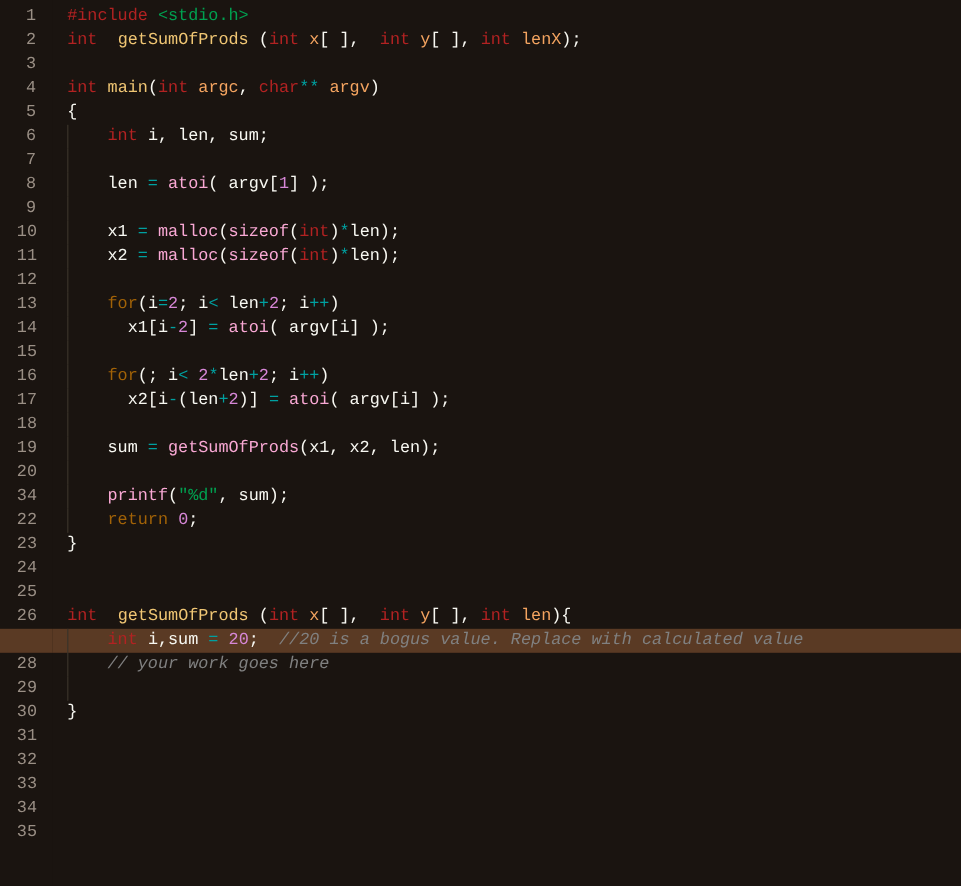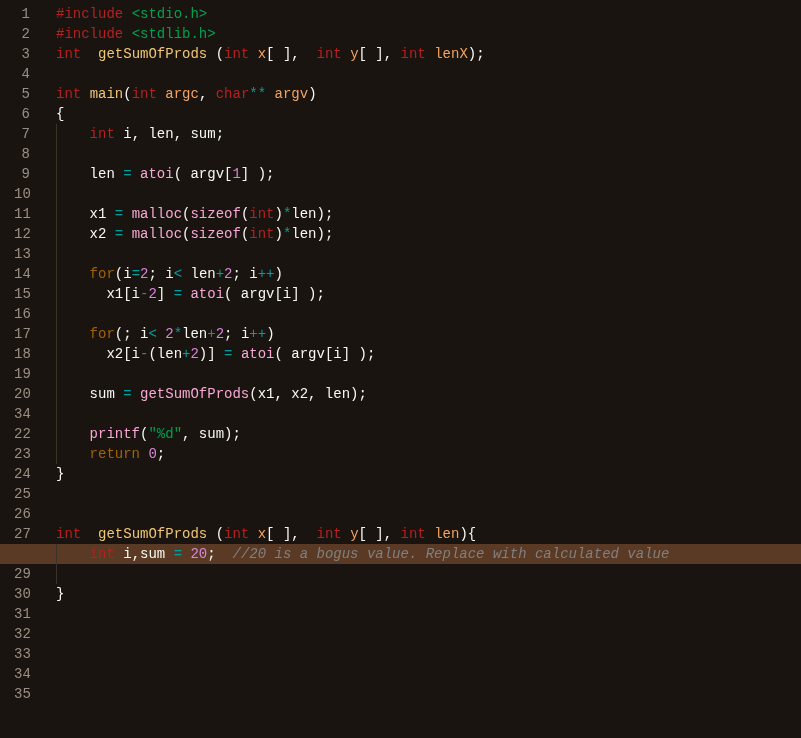--- a/index.html
+++ b/index.html
@@ -106,21 +106,20 @@
       <div class="ln">29</div>
       <div class="ln">30</div>
       <div class="ln">31</div>
       <div class="ln">32</div>
       <div class="ln">33</div>
       <div class="ln">34</div>
       <div class="ln">35</div>
     </div>
   <div class="code">
       <div class="line"><span class="tok-inc">#include </span><span class="tok-hdr">&lt;stdio.h&gt;</span></div>
-      <div class="line"><span class="tok-inc">#include </span><span class="tok-hdr">&lt;stdlib.h&gt;</span></div>
       <div class="line"><span class="tok-type">int</span><span class="tok-var">  </span><span class="tok-func">getSumOfProds</span><span class="tok-var"> </span><span class="tok-punct">(</span><span class="tok-type">int</span><span class="tok-var"> </span><span class="tok-param">x</span><span class="tok-punct">[ ],  </span><span class="tok-type">int</span><span class="tok-var"> </span><span class="tok-param">y</span><span class="tok-punct">[ ], </span><span class="tok-type">int</span><span class="tok-var"> </span><span class="tok-param">lenX</span><span class="tok-punct">);</span></div>
       <div class="line"></div>
       <div class="line"><span class="tok-type">int</span><span class="tok-var"> </span><span class="tok-func">main</span><span class="tok-punct">(</span><span class="tok-type">int</span><span class="tok-var"> </span><span class="tok-param">argc</span><span class="tok-punct">, </span><span class="tok-type">char</span><span class="tok-op">**</span><span class="tok-var"> </span><span class="tok-param">argv</span><span class="tok-punct">)</span></div>
       <div class="line"><span class="tok-punct">{</span></div>
       <div class="line"><span class="indent-guide" style="left: 12px;"></span><span class="tok-var">    </span><span class="tok-type">int</span><span class="tok-var"> i, len, sum;</span></div>
       <div class="line"><span class="indent-guide" style="left: 12px;"></span></div>
       <div class="line"><span class="indent-guide" style="left: 12px;"></span><span class="tok-var">    len </span><span class="tok-op">=</span><span class="tok-var"> </span><span class="tok-call">atoi</span><span class="tok-punct">( argv[</span><span class="tok-num">1</span><span class="tok-punct">] );</span></div>
       <div class="line"><span class="indent-guide" style="left: 12px;"></span></div>
       <div class="line"><span class="indent-guide" style="left: 12px;"></span><span class="tok-var">    x1 </span><span class="tok-op">=</span><span class="tok-var"> </span><span class="tok-call">malloc</span><span class="tok-punct">(</span><span class="tok-call">sizeof</span><span class="tok-punct">(</span><span class="tok-type">int</span><span class="tok-punct">)</span><span class="tok-op">*</span><span class="tok-var">len);</span></div>
       <div class="line"><span class="indent-guide" style="left: 12px;"></span><span class="tok-var">    x2 </span><span class="tok-op">=</span><span class="tok-var"> </span><span class="tok-call">malloc</span><span class="tok-punct">(</span><span class="tok-call">sizeof</span><span class="tok-punct">(</span><span class="tok-type">int</span><span class="tok-punct">)</span><span class="tok-op">*</span><span class="tok-var">len);</span></div>
@@ -133,18 +132,19 @@
       <div class="line"><span class="indent-guide" style="left: 12px;"></span></div>
       <div class="line"><span class="indent-guide" style="left: 12px;"></span><span class="tok-var">    sum </span><span class="tok-op">=</span><span class="tok-var"> </span><span class="tok-call">getSumOfProds</span><span class="tok-punct">(x1, x2, len);</span></div>
       <div class="line"><span class="indent-guide" style="left: 12px;"></span></div>
       <div class="line"><span class="indent-guide" style="left: 12px;"></span><span class="tok-var">    </span><span class="tok-call">printf</span><span class="tok-punct">(</span><span class="tok-str">"%d"</span><span class="tok-punct">, sum);</span></div>
       <div class="line"><span class="indent-guide" style="left: 12px;"></span><span class="tok-var">    </span><span class="tok-kw">return</span><span class="tok-var"> </span><span class="tok-num">0</span><span class="tok-punct">;</span></div>
       <div class="line"><span class="tok-punct">}</span></div>
       <div class="line"></div>
       <div class="line"></div>
       <div class="line"><span class="tok-type">int</span><span class="tok-var">  </span><span class="tok-func">getSumOfProds</span><span class="tok-var"> </span><span class="tok-punct">(</span><span class="tok-type">int</span><span class="tok-var"> </span><span class="tok-param">x</span><span class="tok-punct">[ ],  </span><span class="tok-type">int</span><span class="tok-var"> </span><span class="tok-param">y</span><span class="tok-punct">[ ], </span><span class="tok-type">int</span><span class="tok-var"> </span><span class="tok-param">len</span><span class="tok-punct">){</span></div>
       <div class="line hl"><span class="indent-guide" style="left: 12px;"></span><span class="tok-var">    </span><span class="tok-type">int</span><span class="tok-var"> i,sum </span><span class="tok-op">=</span><span class="tok-var"> </span><span class="tok-num">20</span><span class="tok-punct">;  </span><span class="tok-cmt">//20 is a bogus value. Replace with calculated value</span></div>
+      <div class="line"><span class="indent-guide" style="left: 12px;"></span><span class="tok-var">    </span><span class="tok-cmt">// your work goes here</span></div>
       <div class="line"><span class="indent-guide" style="left: 12px;"></span></div>
       <div class="line"><span class="tok-punct">}</span></div>
       <div class="line"></div>
       <div class="line"></div>
     </div>
 </div>
 
 </body></html>

